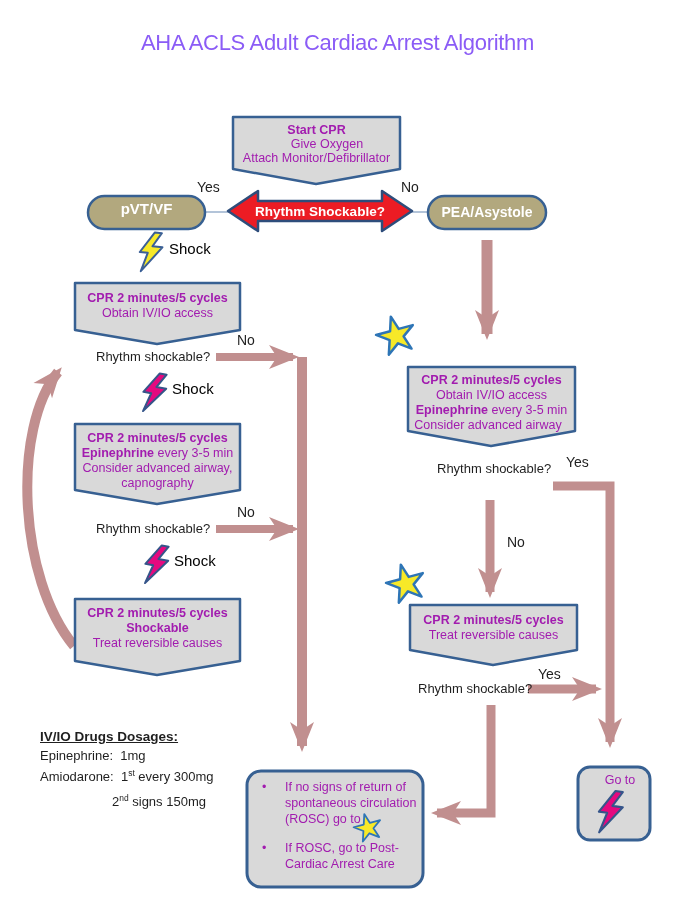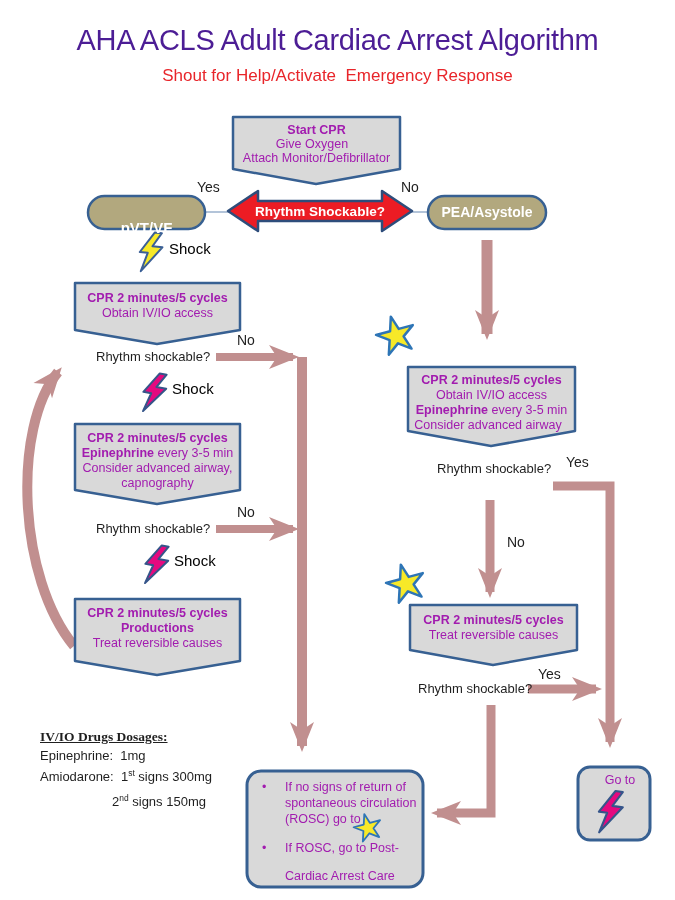--- a/index.html
+++ b/index.html
@@ -4,21 +4,21 @@
 <style>
   html,body{margin:0;padding:0;background:#ffffff;}
   .canvas{position:relative;width:675px;height:900px;background:#ffffff;overflow:hidden;
           font-family:"Liberation Sans",sans-serif;}
   svg.layer{position:absolute;left:0;top:0;}
   .t{position:absolute;font-family:"Liberation Sans",sans-serif;color:#222;white-space:nowrap;line-height:1.15;}
   .c{text-align:center;}
   .b{font-weight:bold;}
   .w{color:#ffffff;}
   .pre{white-space:pre;}
-  .title{color:#4c1d95;font-size:29px;letter-spacing:-0.3px;}
+  .title{color:#8b5cf6;font-size:22px;letter-spacing:-0.3px;margin-top:6px;}
   .subtitle{color:#e8252a;font-size:17px;white-space:pre;}
   .boxline{font-size:12.5px;color:#a21caf;}
   .qtext{font-size:13px;color:#1f1f1f;}
   .ynlabel{font-size:14px;color:#1f1f1f;}
   .shock{font-size:15px;color:#000000;}
   .nodetext{font-weight:bold;color:#ffffff;}
   .small{font-size:13px;color:#1f1f1f;}
   sup{font-size:0.65em;}
   .underline{text-decoration:underline;}
 </style>
@@ -72,31 +72,30 @@
     <path transform="translate(406,584) rotate(-15)" d="M0,-20 L4.47,-6.15 L19.02,-6.18 L7.23,2.35 L11.76,16.18 L0,7.6 L-11.76,16.18 L-7.23,2.35 L-19.02,-6.18 L-4.47,-6.15 Z" fill="#f7e928" stroke="#2e75b6" stroke-width="2.5" stroke-linejoin="round"></path>
 
     <rect x="247" y="771" width="176" height="116" rx="14" fill="#d9d9d9" stroke="#376092" stroke-width="3"></rect>
     <rect x="578" y="767" width="72" height="73" rx="12" fill="#d9d9d9" stroke="#376092" stroke-width="3"></rect>
 
     <path transform="translate(368,828) scale(0.72) rotate(-15)" d="M0,-20 L4.47,-6.15 L19.02,-6.18 L7.23,2.35 L11.76,16.18 L0,7.6 L-11.76,16.18 L-7.23,2.35 L-19.02,-6.18 L-4.47,-6.15 Z" fill="#f7e928" stroke="#2e75b6" stroke-width="2.5" stroke-linejoin="round"></path>
     <path transform="translate(601,789) rotate(8) scale(1.05,1.08)" d="M14,0 L1,21 L9,21 L4,40 L23,14 L13,14 L21,0 Z" fill="#e5097f" stroke="#35558a" stroke-width="2" stroke-linejoin="round"></path>
   </svg>
 
   <div class="t title c" style="left:0;top:24px;width:675px;">AHA ACLS Adult Cardiac Arrest Algorithm</div>
-  <div class="t subtitle c" style="left:0;top:66px;width:675px;">Shout for Help/Activate  Emergency Response</div>
 
   <div class="t boxline b c" style="left:233px;top:123px;width:167px;">Start CPR</div>
-  <div class="t boxline c" style="left:233px;top:137px;width:158px;">Give Oxygen</div>
+  <div class="t boxline c" style="left:248px;top:137px;width:158px;">Give Oxygen</div>
   <div class="t boxline c" style="left:233px;top:151px;width:167px;">Attach Monitor/Defibrillator</div>
 
   <div class="t b w c" style="left:248px;top:204px;width:144px;font-size:13.5px;">Rhythm Shockable?</div>
   <div class="t ynlabel" style="left:197px;top:179px;">Yes</div>
   <div class="t ynlabel" style="left:401px;top:179px;">No</div>
 
-  <div class="t nodetext c" style="left:88px;top:219px;width:117px;font-size:15px;">pVT/VF</div>
+  <div class="t nodetext c" style="left:88px;top:200px;width:117px;font-size:15px;">pVT/VF</div>
   <div class="t nodetext c" style="left:428px;top:204px;width:118px;font-size:14px;">PEA/Asystole</div>
 
   <div class="t shock" style="left:169px;top:240px;">Shock</div>
 
   <div class="t boxline b c" style="left:75px;top:291px;width:165px;">CPR 2 minutes/5 cycles</div>
   <div class="t boxline c" style="left:75px;top:306px;width:165px;">Obtain IV/IO access</div>
 
   <div class="t qtext" style="left:96px;top:350px;">Rhythm shockable?</div>
   <div class="t ynlabel" style="left:237px;top:332px;">No</div>
 
@@ -106,21 +105,21 @@
   <div class="t boxline c" style="left:75px;top:446px;width:165px;"><b>Epinephrine</b><span> every 3-5 min</span></div>
   <div class="t boxline c" style="left:75px;top:461px;width:165px;">Consider advanced airway,</div>
   <div class="t boxline c" style="left:75px;top:476px;width:165px;">capnography</div>
 
   <div class="t qtext" style="left:96px;top:522px;">Rhythm shockable?</div>
   <div class="t ynlabel" style="left:237px;top:504px;">No</div>
 
   <div class="t shock" style="left:174px;top:552px;">Shock</div>
 
   <div class="t boxline b c" style="left:75px;top:606px;width:165px;">CPR 2 minutes/5 cycles</div>
-  <div class="t boxline b c" style="left:75px;top:621px;width:165px;">Productions</div>
+  <div class="t boxline b c" style="left:75px;top:621px;width:165px;">Shockable</div>
   <div class="t boxline c" style="left:75px;top:636px;width:165px;">Treat reversible causes</div>
 
   <div class="t boxline b c" style="left:408px;top:373px;width:167px;">CPR 2 minutes/5 cycles</div>
   <div class="t boxline c" style="left:408px;top:388px;width:167px;">Obtain IV/IO access</div>
   <div class="t boxline c" style="left:408px;top:403px;width:167px;"><b>Epinephrine</b><span> every 3-5 min</span></div>
   <div class="t boxline c" style="left:408px;top:418px;width:160px;">Consider advanced airway</div>
 
   <div class="t qtext" style="left:437px;top:462px;">Rhythm shockable?</div>
   <div class="t ynlabel" style="left:566px;top:454px;">Yes</div>
   <div class="t ynlabel" style="left:507px;top:534px;">No</div>
@@ -130,23 +129,23 @@
 
   <div class="t qtext" style="left:418px;top:682px;">Rhythm shockable?</div>
   <div class="t ynlabel" style="left:538px;top:666px;">Yes</div>
 
   <div class="t boxline" style="left:262px;top:780px;">•</div>
   <div class="t boxline" style="left:285px;top:780px;">If no signs of return of</div>
   <div class="t boxline" style="left:285px;top:796px;">spontaneous circulation</div>
   <div class="t boxline" style="left:285px;top:812px;">(ROSC) go to</div>
   <div class="t boxline" style="left:262px;top:841px;">•</div>
   <div class="t boxline" style="left:285px;top:841px;">If ROSC, go to Post-</div>
-  <div class="t boxline" style="left:285px;top:857px;margin-top:12px;">Cardiac Arrest Care</div>
+  <div class="t boxline" style="left:285px;top:857px;">Cardiac Arrest Care</div>
 
   <div class="t boxline c" style="left:578px;top:773px;width:84px;">Go to</div>
 
-  <div class="t small b underline" style="left:40px;top:729px;font-size:13.5px;font-family:Liberation Serif, serif;">IV/IO Drugs Dosages:</div>
+  <div class="t small b underline" style="left:40px;top:729px;font-size:13.5px;">IV/IO Drugs Dosages:</div>
   <div class="t small pre" style="left:40px;top:749px;text-align:right;">Epinephrine:  1mg</div>
-  <div class="t small pre" style="left:40px;top:769px;"><span>Amiodarone:  1</span><sup>st</sup><span> signs 300mg</span></div>
+  <div class="t small pre" style="left:40px;top:769px;"><span>Amiodarone:  1</span><sup>st</sup><span> every 300mg</span></div>
   <div class="t small" style="left:112px;top:794px;"><span>2</span><sup>nd</sup><span> signs 150mg</span></div>
 
 
 </div>
 
 </body></html>

